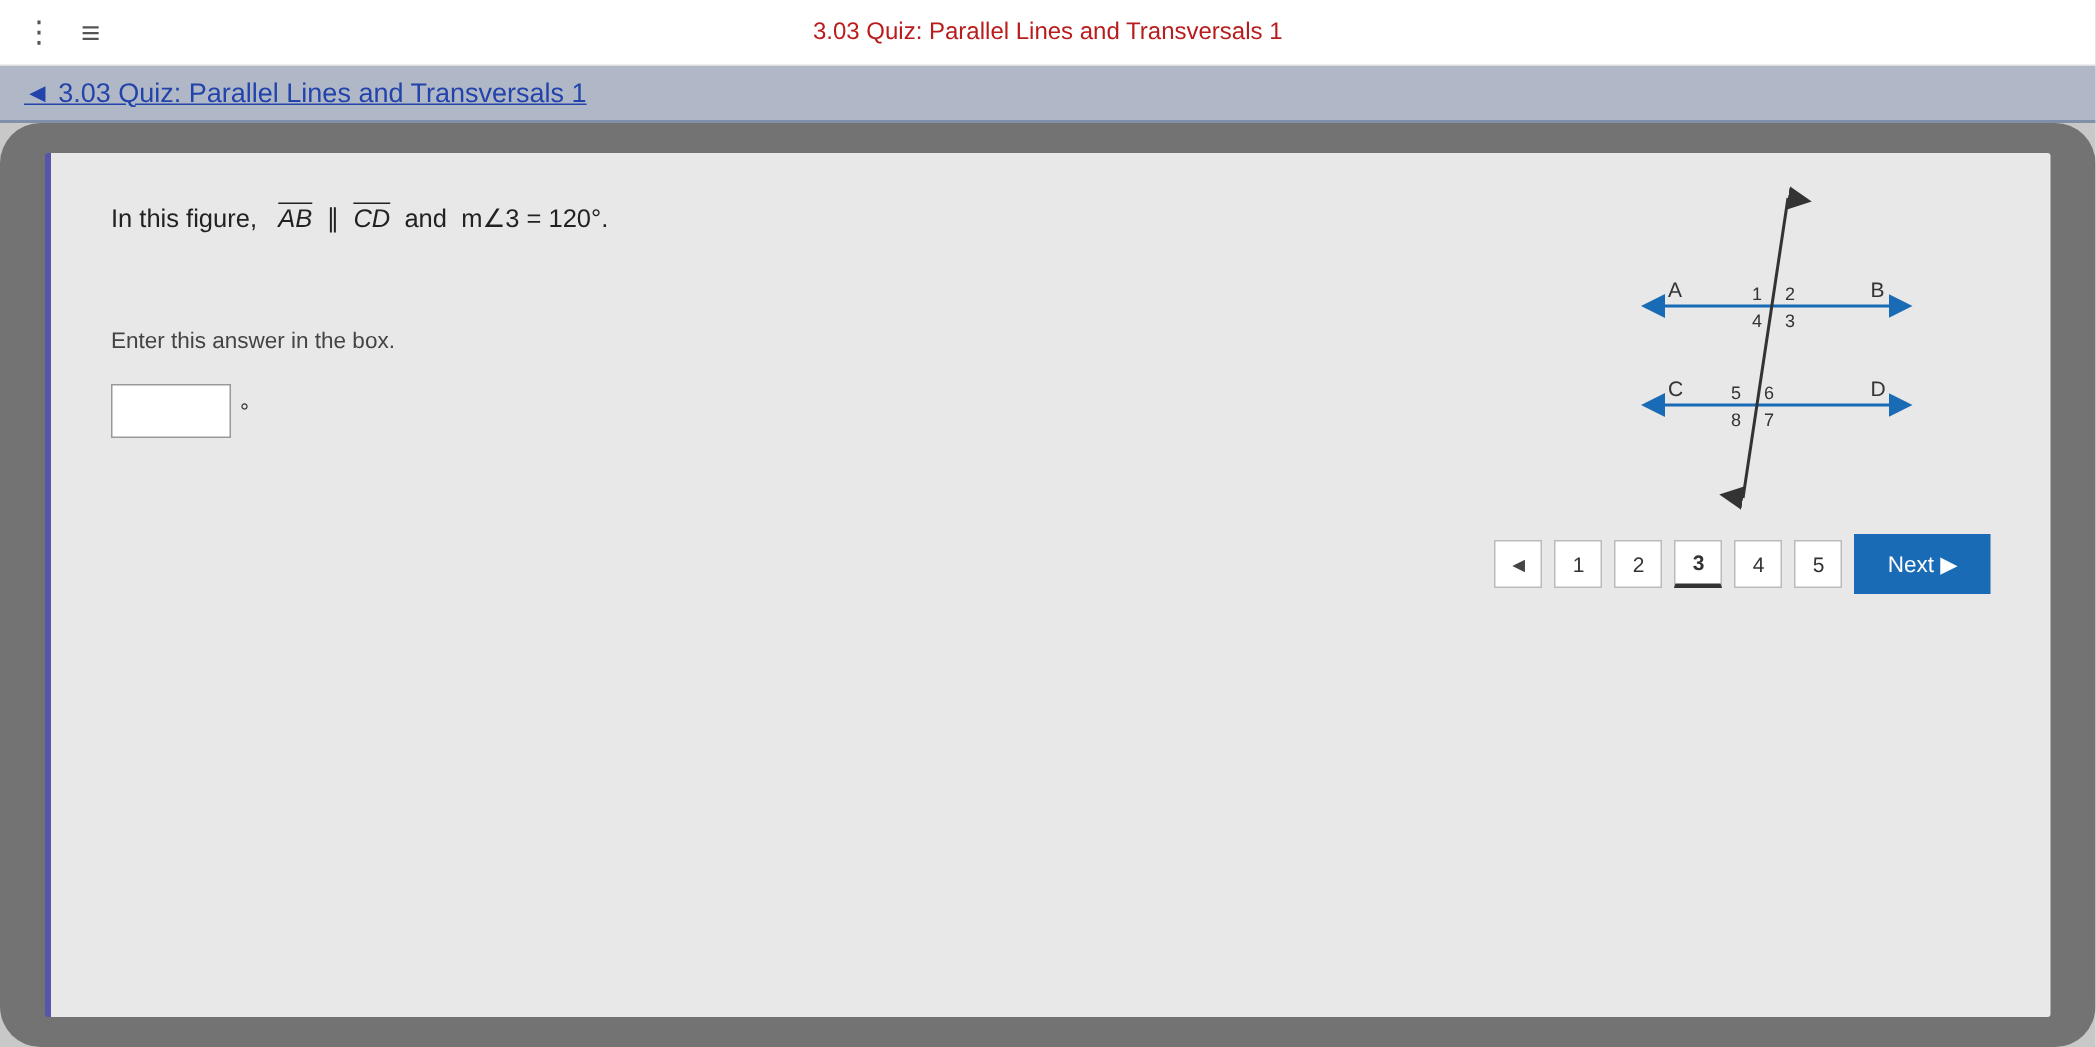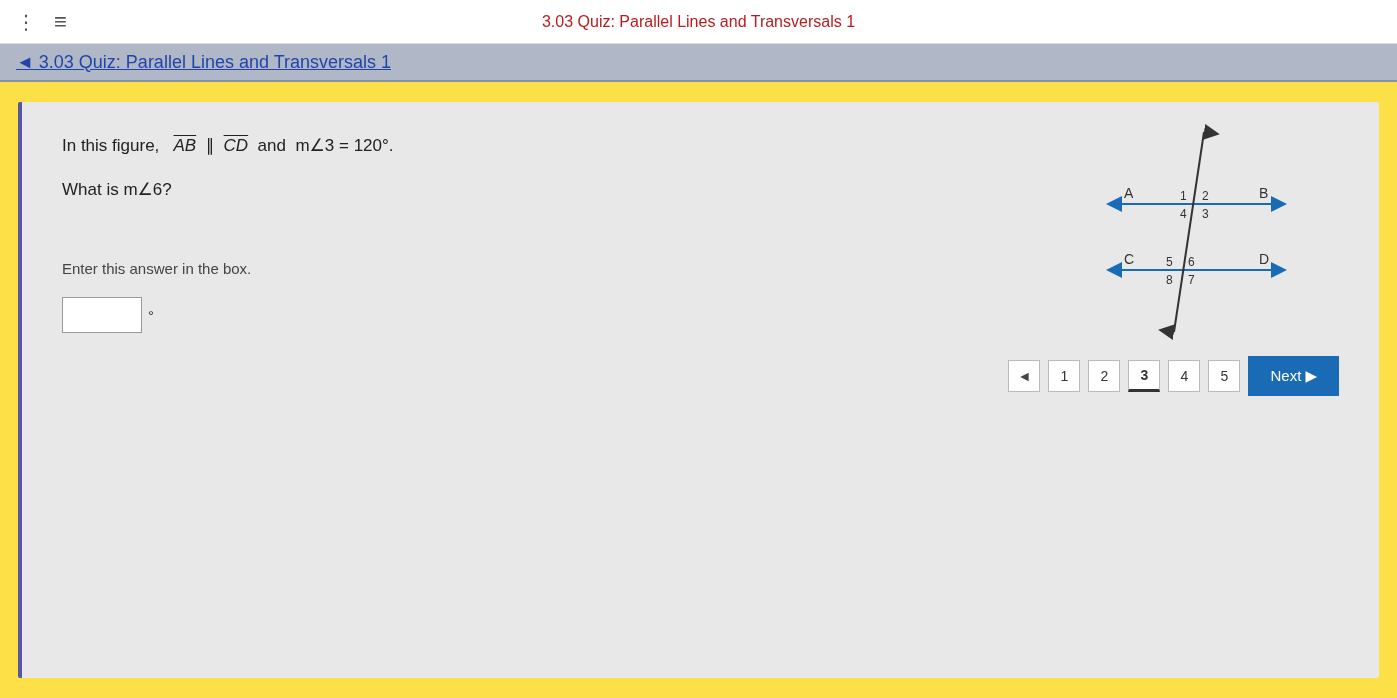--- a/index.html
+++ b/index.html
@@ -52,25 +52,26 @@
       border-bottom: 2px solid #8090a8;
     }
     .breadcrumb-text {
       font-size: 18px;
       color: #2244aa;
       text-decoration: underline;
     }
 
     
     .main-content {
-      background: #fde047;
-      padding: 20px 18px;
+      background: #737373;
+      padding: 20px 30px;
       height: calc(698px - 82px);
       display: flex;
       flex-direction: column;
+      border-radius: 27px;
     }
 
     
     .question-card {
       background: #e8e8e8;
       border-left: 4px solid #5555aa;
       border-radius: 2px;
       padding: 30px 40px 40px 40px;
       flex: 1;
       position: relative;
@@ -225,21 +226,20 @@
       <div class="question-text-area">
         <div class="question-problem">
           <span>In this figure,</span>
           &nbsp;
           <span class="overline math-text">AB</span>
           &nbsp;<span>∥</span>&nbsp;
           <span class="overline math-text">CD</span>
           &nbsp;<span>and</span>&nbsp;
           <span>m∠3 = 120°.</span>
         </div>
-        <div class="question-sub">What is m∠6?</div>
 
         <div style="margin-top: 60px;">
           <div class="answer-instruction">Enter this answer in the box.</div>
           <div class="answer-box-area">
             <input class="answer-input" type="text" placeholder="" style="">
             <span class="degree-symbol">°</span>
           </div>
         </div>
       </div>
 

